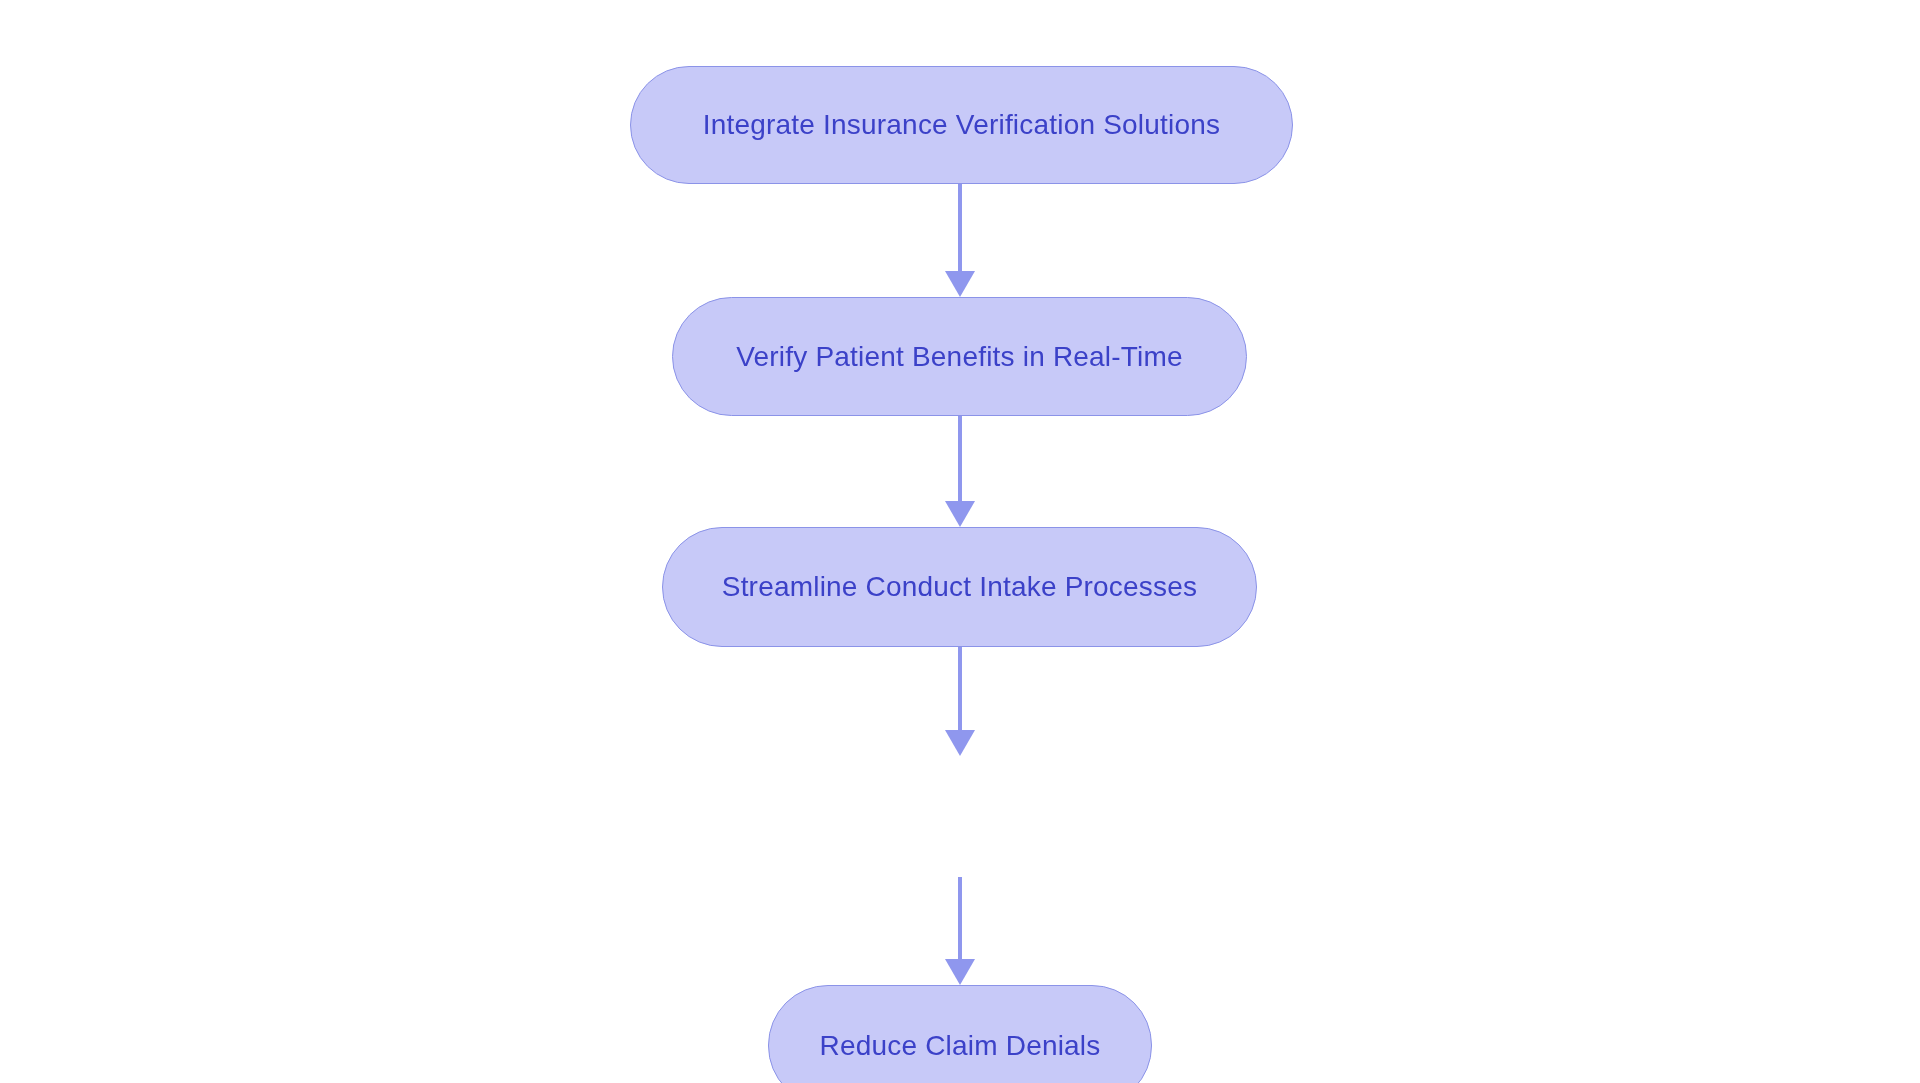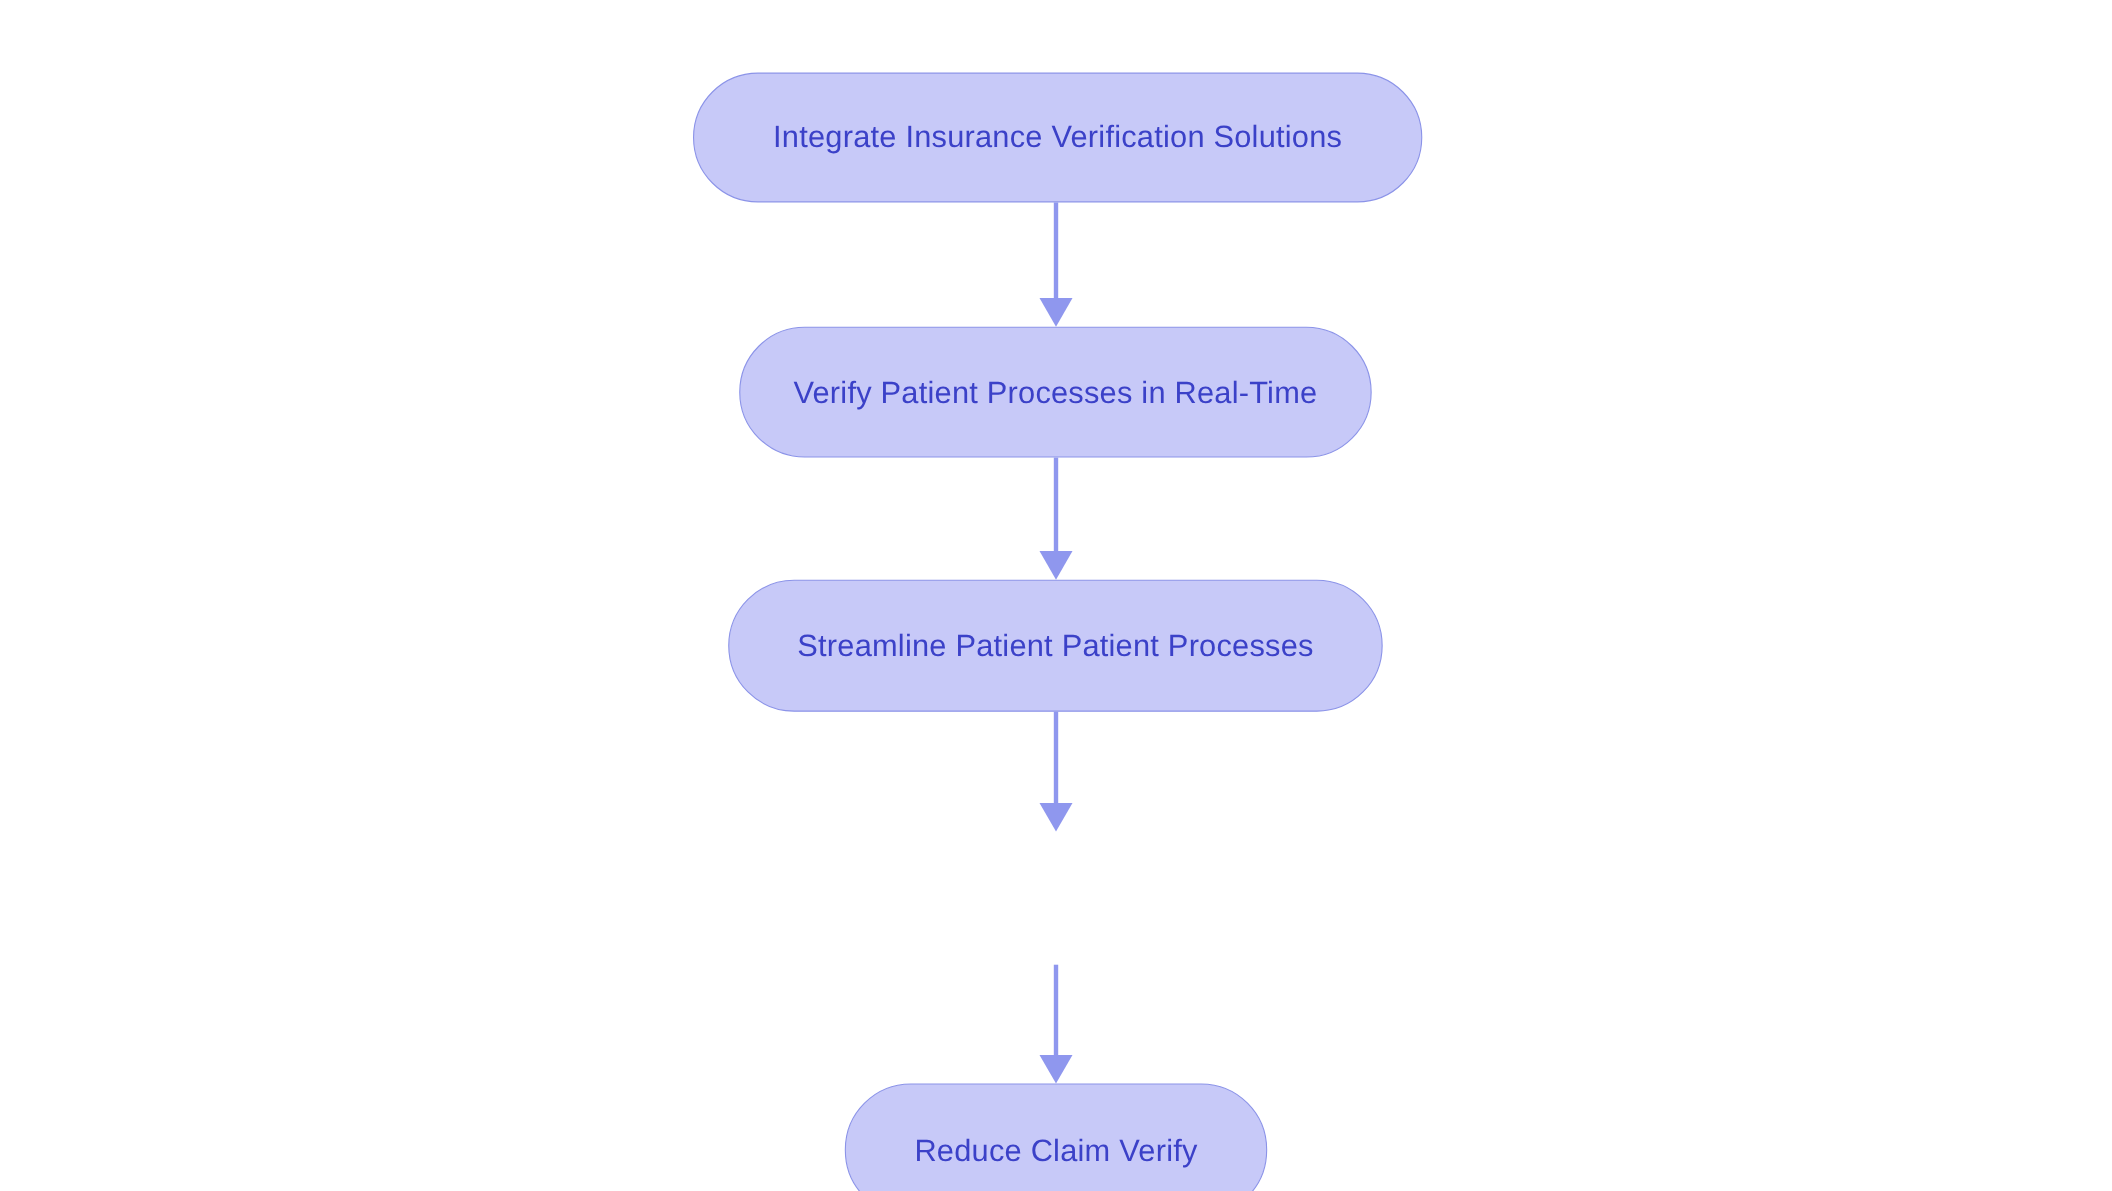--- a/index.html
+++ b/index.html
@@ -71,40 +71,40 @@
   <div class="node" style="left:630px;top:18px;width:663px;height:118px;">
     <span class="node-label">Integrate Insurance Verification Solutions</span>
   </div>
 
   <div class="arrow" style="top:136px;height:113px;">
     <div class="arrow-line"></div>
     <div class="arrow-head"></div>
   </div>
 
   <div class="node" style="left:672px;top:249px;width:575px;height:119px;">
-    <span class="node-label">Verify Patient Processes in Real-Time</span>
+    <span class="node-label">Verify Patient Benefits in Real-Time</span>
   </div>
 
   <div class="arrow" style="top:368px;height:111px;">
     <div class="arrow-line"></div>
     <div class="arrow-head"></div>
   </div>
 
   <div class="node" style="left:662px;top:479px;width:595px;height:120px;">
-    <span class="node-label">Streamline Patient Patient Processes</span>
+    <span class="node-label">Streamline Conduct Intake Processes</span>
   </div>
 
   <div class="arrow" style="top:599px;height:109px;">
     <div class="arrow-line"></div>
     <div class="arrow-head"></div>
   </div>
 
 
   <div class="arrow" style="top:829px;height:108px;">
     <div class="arrow-line"></div>
     <div class="arrow-head"></div>
   </div>
 
   <div class="node" style="left:768px;top:937px;width:384px;height:121px;">
-    <span class="node-label">Reduce Claim Verify</span>
+    <span class="node-label">Reduce Claim Denials</span>
   </div>
 
 </div>
 
 </body></html>

